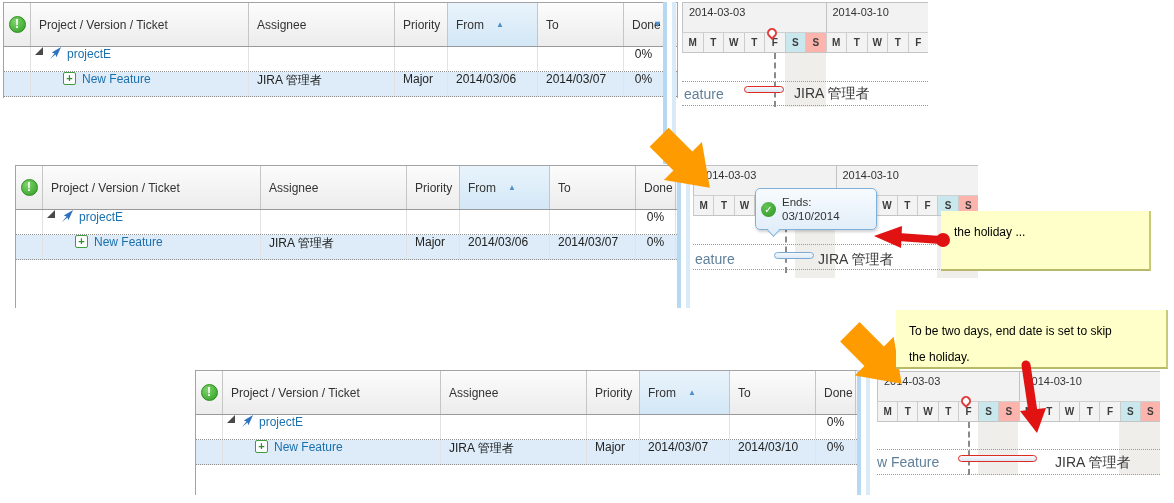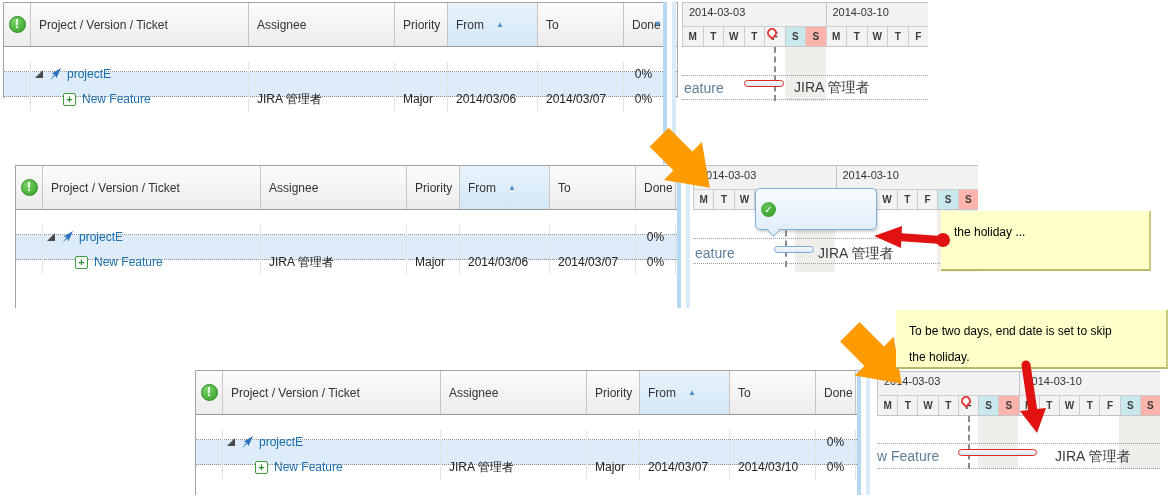--- a/index.html
+++ b/index.html
@@ -17,22 +17,22 @@
   .th { display:flex; align-items:center; padding-left:8px; font-size:12px; color:#333;
         border-right:1px solid #c6c6c6; position:relative; }
   .th.hl { background:linear-gradient(#e9f4fc,#d3e7f6); }
   .c-ico{width:27px; justify-content:center; padding-left:0;}
   .c-proj{width:218px}.c-asg{width:146px}.c-pri{width:53px}
   .c-from{width:90px}.c-to{width:86px}.c-done{width:40px}
   .sort-asc { font-size:8px; color:#4f8fc9; margin-left:12px; }
   .done-menu { position:absolute; right:1px; top:16px; font-size:9px; color:#4f8fc9; }
 
   .trow { display:flex; height:25px; }
-  .trow .td { display:flex; align-items:center; padding-left:8px; font-size:12px; color:#222;
-              border-right:1px solid #e2e2e2; height:100%; white-space:nowrap; overflow:hidden;margin-top:15px; }
+  .trow .td { display:flex; align-items:flex-start; padding-left:8px; font-size:12px; color:#222;
+              border-right:1px solid #e2e2e2; height:100%; white-space:nowrap; overflow:hidden; }
   .row-sep { border-bottom:1px dotted #8f8f8f; }
   .selected { background:#ddecf8; }
   .td.center { justify-content:center; padding-left:0; }
   .link { color:#1a6fad; }
 
   .tree1 { padding-left:4px !important; }
   .tree2 { padding-left:32px !important; }
   .tri-collapse { width:0; height:0; border-bottom:8px solid #4a4a4a; border-left:8px solid transparent;
                   margin-right:6px; }
   .rocket { width:13px; height:13px; margin-right:5px; }
@@ -43,21 +43,21 @@
                 background:radial-gradient(circle at 35% 30%, #7fd46c, #2f9e22);
                 border:1px solid #2a8c1e; color:#fff; font-weight:bold; font-size:12px;
                 text-align:center; line-height:15px; }
 
   
   .vstrip { position:absolute; width:13px;
             background:linear-gradient(to right,#b7d8f1 0 4px,#ffffff 4px 9px,#d9ebf8 9px 13px); }
 
   
   .gantt { position:absolute; }
-  .gweek { display:flex; height:25px; background:#f2f2f2; border-top:1px solid #c2c2c2;
+  .gweek { display:flex; height:31px; background:#f2f2f2; border-top:1px solid #c2c2c2;
            border-bottom:1px solid #cfcfcf; }
   .gw { font-size:11px; color:#333; padding:3px 0 0 6px; border-left:1px solid #c2c2c2;
         white-space:nowrap; overflow:hidden; }
   .gw.last { flex:1; }
   .gdays { display:flex; height:20px; border-bottom:1px solid #c4c4c4; }
   .gd { flex:1; border-left:1px solid #cccccc; background:#f3f3f3; font-size:10px; font-weight:bold;
         color:#3c3c3c; text-align:center; line-height:19px; }
   .gd.sat { background:#c9e8ee; }
   .gd.sun { background:#fcb4ac; }
   .gbody { position:relative; background:#fff; overflow:hidden; }
@@ -341,20 +341,21 @@
       <div class="glabel task" style="left:0;top:32px;">w Feature</div>
       <div class="gbar red" style="left:80.9px;top:33px;width:79px;"></div>
       <div class="glabel asg" style="left:178px;top:32px;">JIRA 管理者</div>
     </div>
   </div>
 </div>
 
 <div class="tooltip">
   <span class="tt-check">✓</span>
   <div class="tt-lines">
+    <div>Ends: 03/10/2014</div>
   </div>
   <div class="tt-pointer"></div>
 </div>
 
 <div class="note" id="note1">
   <div>the holiday ...</div>
 </div>
 <div class="note" id="note2">
   <div>To be two days, end date is set to skip</div>
   <div>the holiday.</div>

